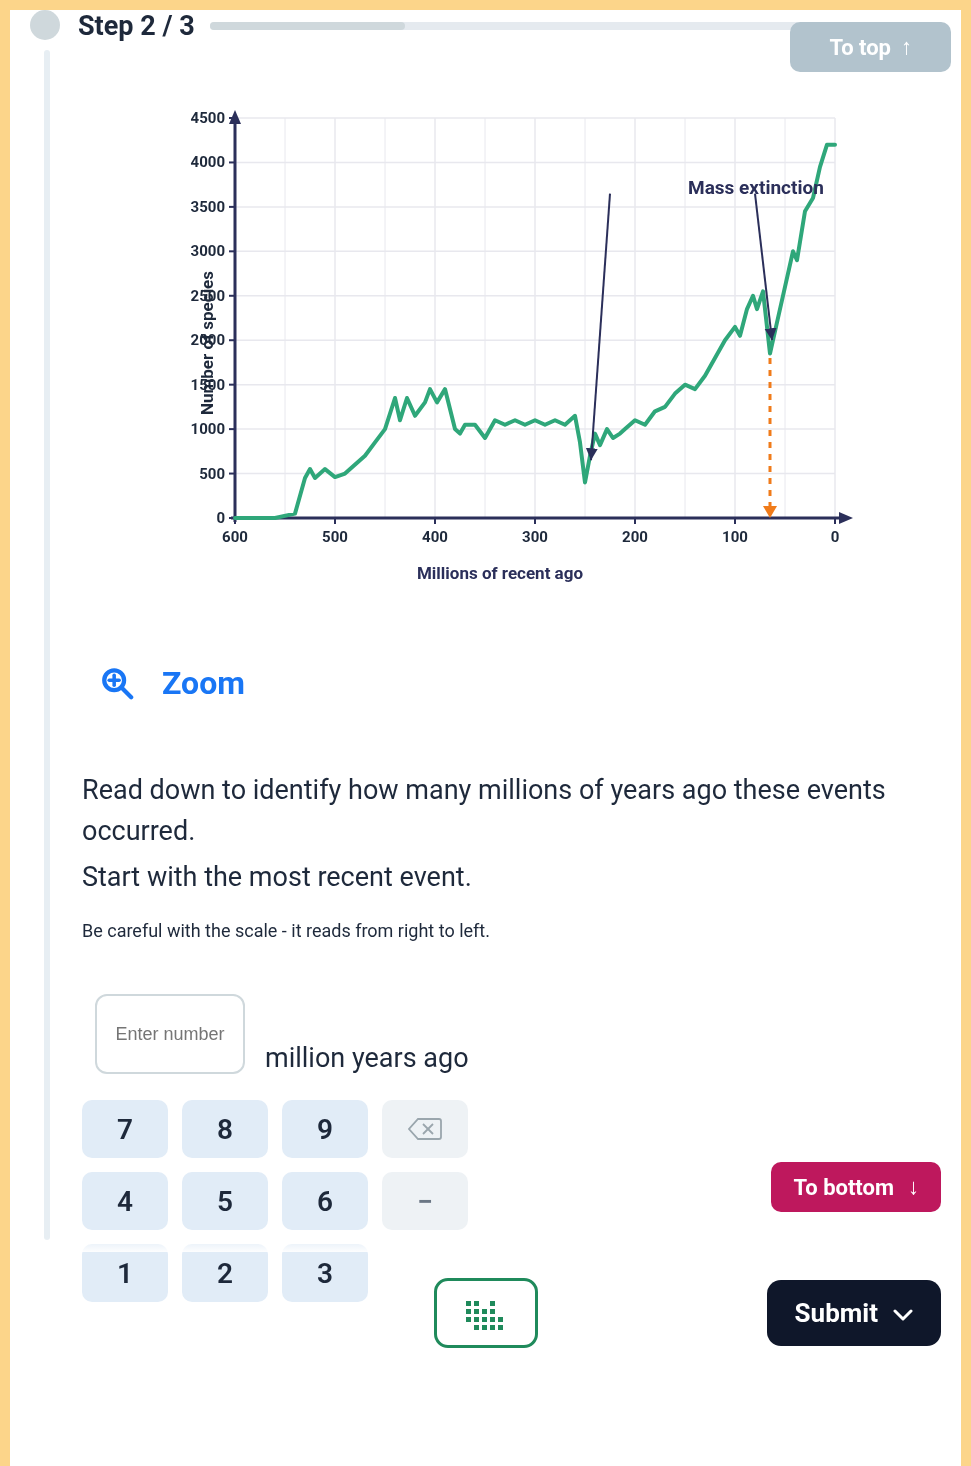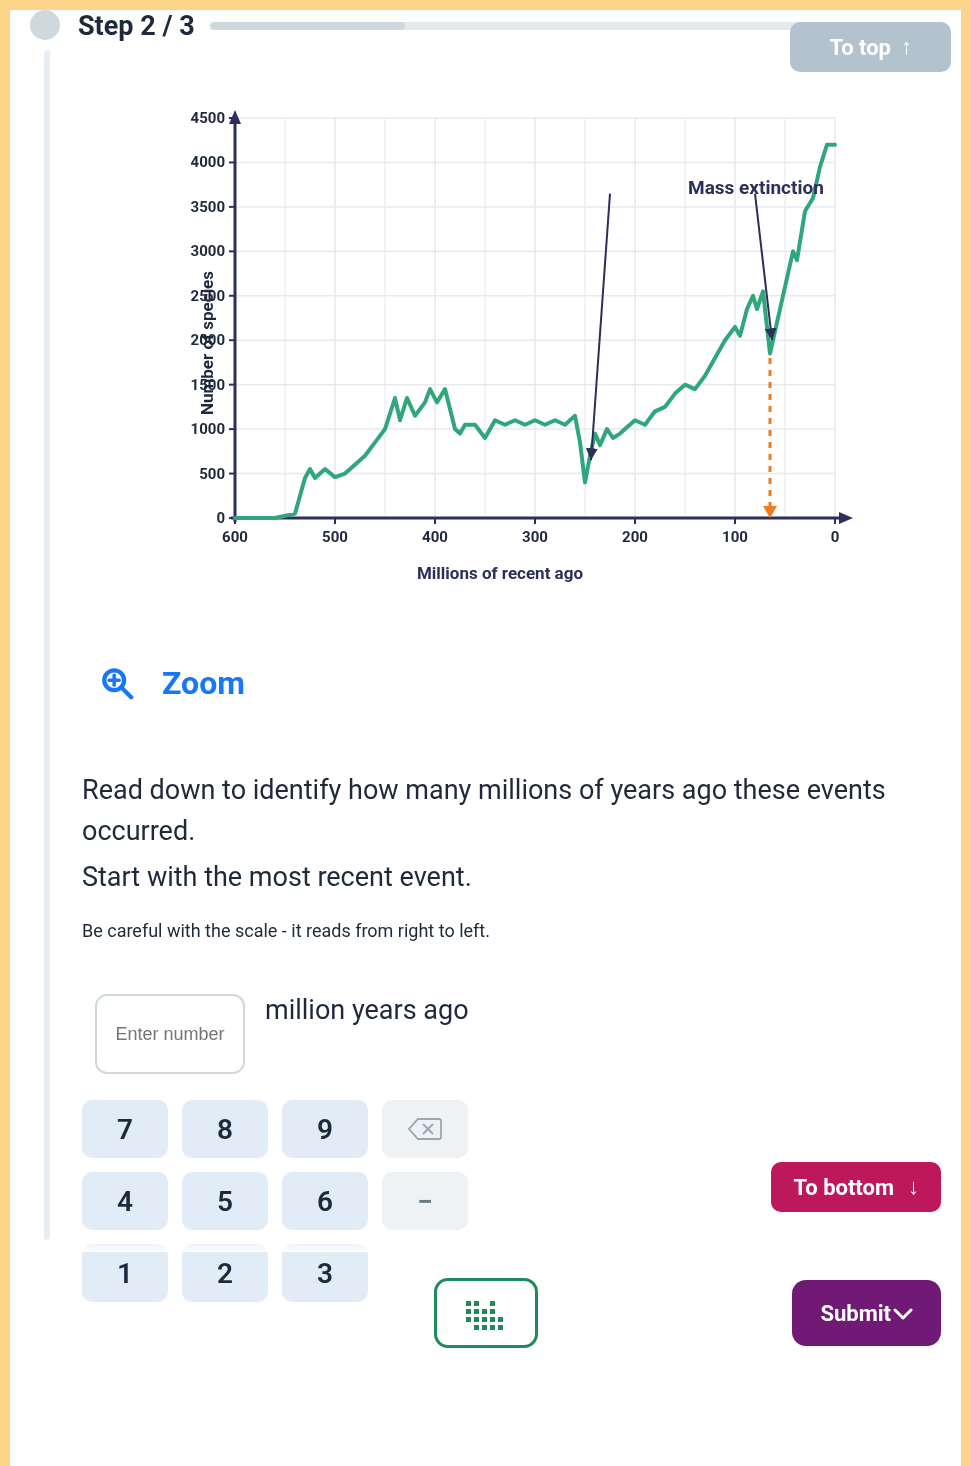--- a/index.html
+++ b/index.html
@@ -34,36 +34,36 @@
   .zoom-row { position:absolute; left:100px; top:664px; display:flex; align-items:center; gap:28px; }
   .zoom-icon { width:34px; height:34px; }
   .zoom-text { font-size:32px; font-weight:700; color:#1976f5; }
 
   
   .instr { position:absolute; left:82px; right:40px; top:770px; font-size:27px; color:#1e293b; line-height:1.5;}
   .instr p { margin-bottom:6px;}
   .hint { position:absolute; left:82px; right:40px; top:920px; font-size:18px; color:#1e293b;}
 
   
-  .input-row { position:absolute; left:95px; top:994px; display:flex; align-items:flex-start; gap:20px;}
+  .input-row { position:absolute; left:95px; top:994px; display:flex; align-items:flex-end; gap:20px;}
   .num-input { width:150px; height:80px; border:2px solid #cfd8dc; border-radius:12px; text-align:center; font-size:18px; color:#9aa6ad;}
   .unit-text { font-size:27px; color:#1e293b;}
 
   
   .keypad { position:absolute; left:82px; top:1100px; display:grid; grid-template-columns:repeat(4,86px); grid-auto-rows:58px; gap:14px 14px;}
   .key { background:#e1ecf7; border-radius:10px; display:flex; align-items:center; justify-content:center; font-size:28px; font-weight:600; color:#1e293b;}
   .key.util { background:#eef2f5; color:#6b7785;}
   .key.empty { visibility:hidden;}
   .keypad-bottom-fade { position:absolute; left:10px; right:10px; top:1238px; height:14px; background:linear-gradient(#ffffff00,#ffffffee);}
 
   
   .to-bottom-btn { position:absolute; right:30px; top:1162px; height:50px; padding:0 22px; border-radius:10px; background:#be185d; color:#fff; font-weight:700; font-size:22px; display:flex; align-items:center; gap:14px;}
 
   
-  .submit-btn { position:absolute; right:30px; top:1280px; height:66px; padding:0 28px; border-radius:14px; background:#701a75; color:#fff; font-weight:700; font-size:22px; display:flex; align-items:center; gap:2px;}
+  .submit-btn { position:absolute; right:30px; top:1280px; height:66px; padding:0 28px; border-radius:14px; background:#0f172a; color:#fff; font-weight:700; font-size:26px; display:flex; align-items:center; gap:15px;}
   .grid-btn { position:absolute; left:50%; transform:translateX(-50%); top:1278px; width:104px; height:70px; border:3px solid #1f8a5b; border-radius:14px; display:flex; align-items:center; justify-content:center;}
   .grid-btn svg { display:block;}
 
   .y-ticks text, .x-ticks text { font-family:inherit;}
 </style>
 </head>
 <body>
 
 <div class="frame-border-top"></div>
 <div class="frame-border-left"></div>

